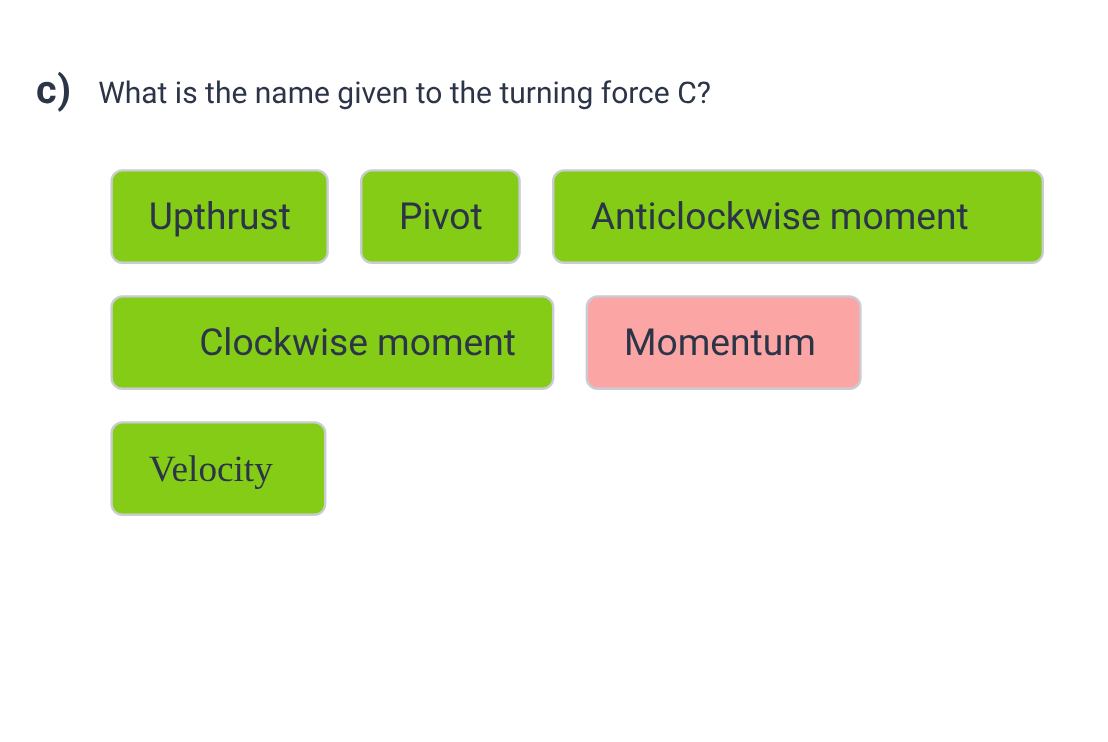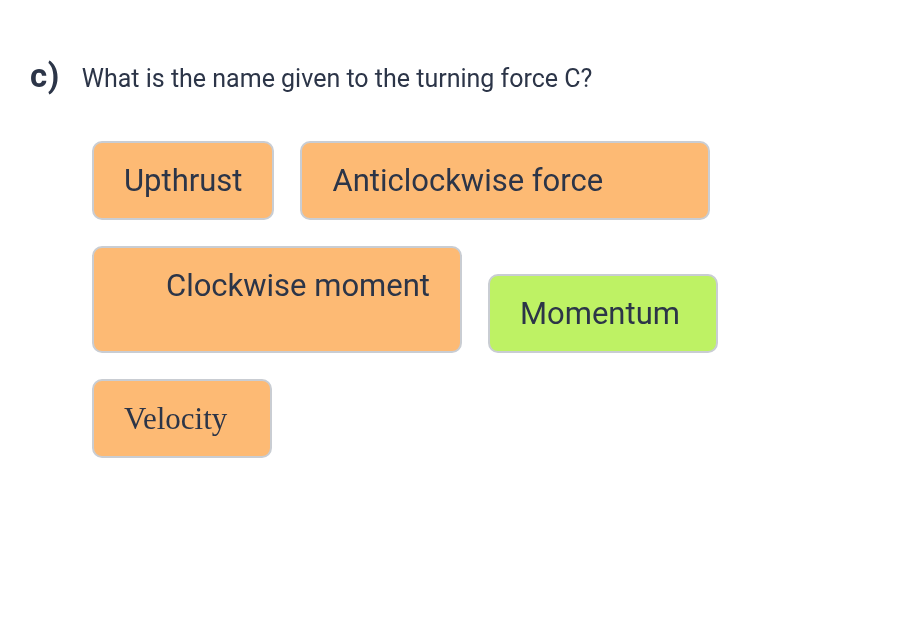--- a/index.html
+++ b/index.html
@@ -35,31 +35,30 @@
   .options {
     margin-left: 62px;
     display: flex;
     flex-wrap: wrap;
     gap: 26px 26px;
     max-width: 790px;
   }
   .opt {
     border: 2px solid #c9cdd3;
     border-radius: 10px;
-    background: #fdba74;
+    background: #84cc16;
     padding: 22px 30px;
     font-size: 31px;
     color: #2c3548;
     line-height: 1;
     cursor: pointer;
     user-select: none;
   }
   .opt.hover {
-    background: #bef264;
-    margin-top: 28px;
+    background: #fca5a5;
   }
   
   .w-upthrust  { min-width: 180px; }
   .w-pivot     { min-width: 130px; }
   .w-anti      { min-width: 410px; }
   .w-clock     { min-width: 370px; text-align: right; }
   .w-momentum  { min-width: 230px; }
   .w-velocity  { min-width: 180px; font-family: Liberation Serif, serif; }
 </style>
 </head>
@@ -69,22 +68,23 @@
 
   <div class="question-row">
     <span class="q-label">c)</span>
     <span class="q-text">What is the name given to the turning force C?</span>
   </div>
 
   <div class="options">
 
     <div class="opt w-upthrust">Upthrust</div>
 
+    <div class="opt w-pivot">Pivot</div>
 
-    <div class="opt w-anti">Anticlockwise force</div>
+    <div class="opt w-anti">Anticlockwise moment</div>
 
     <div class="opt w-clock">Clockwise moment</div>
 
     <div class="opt w-momentum hover">Momentum</div>
 
     <div class="opt w-velocity">Velocity</div>
 
   </div>
 
 </div>

